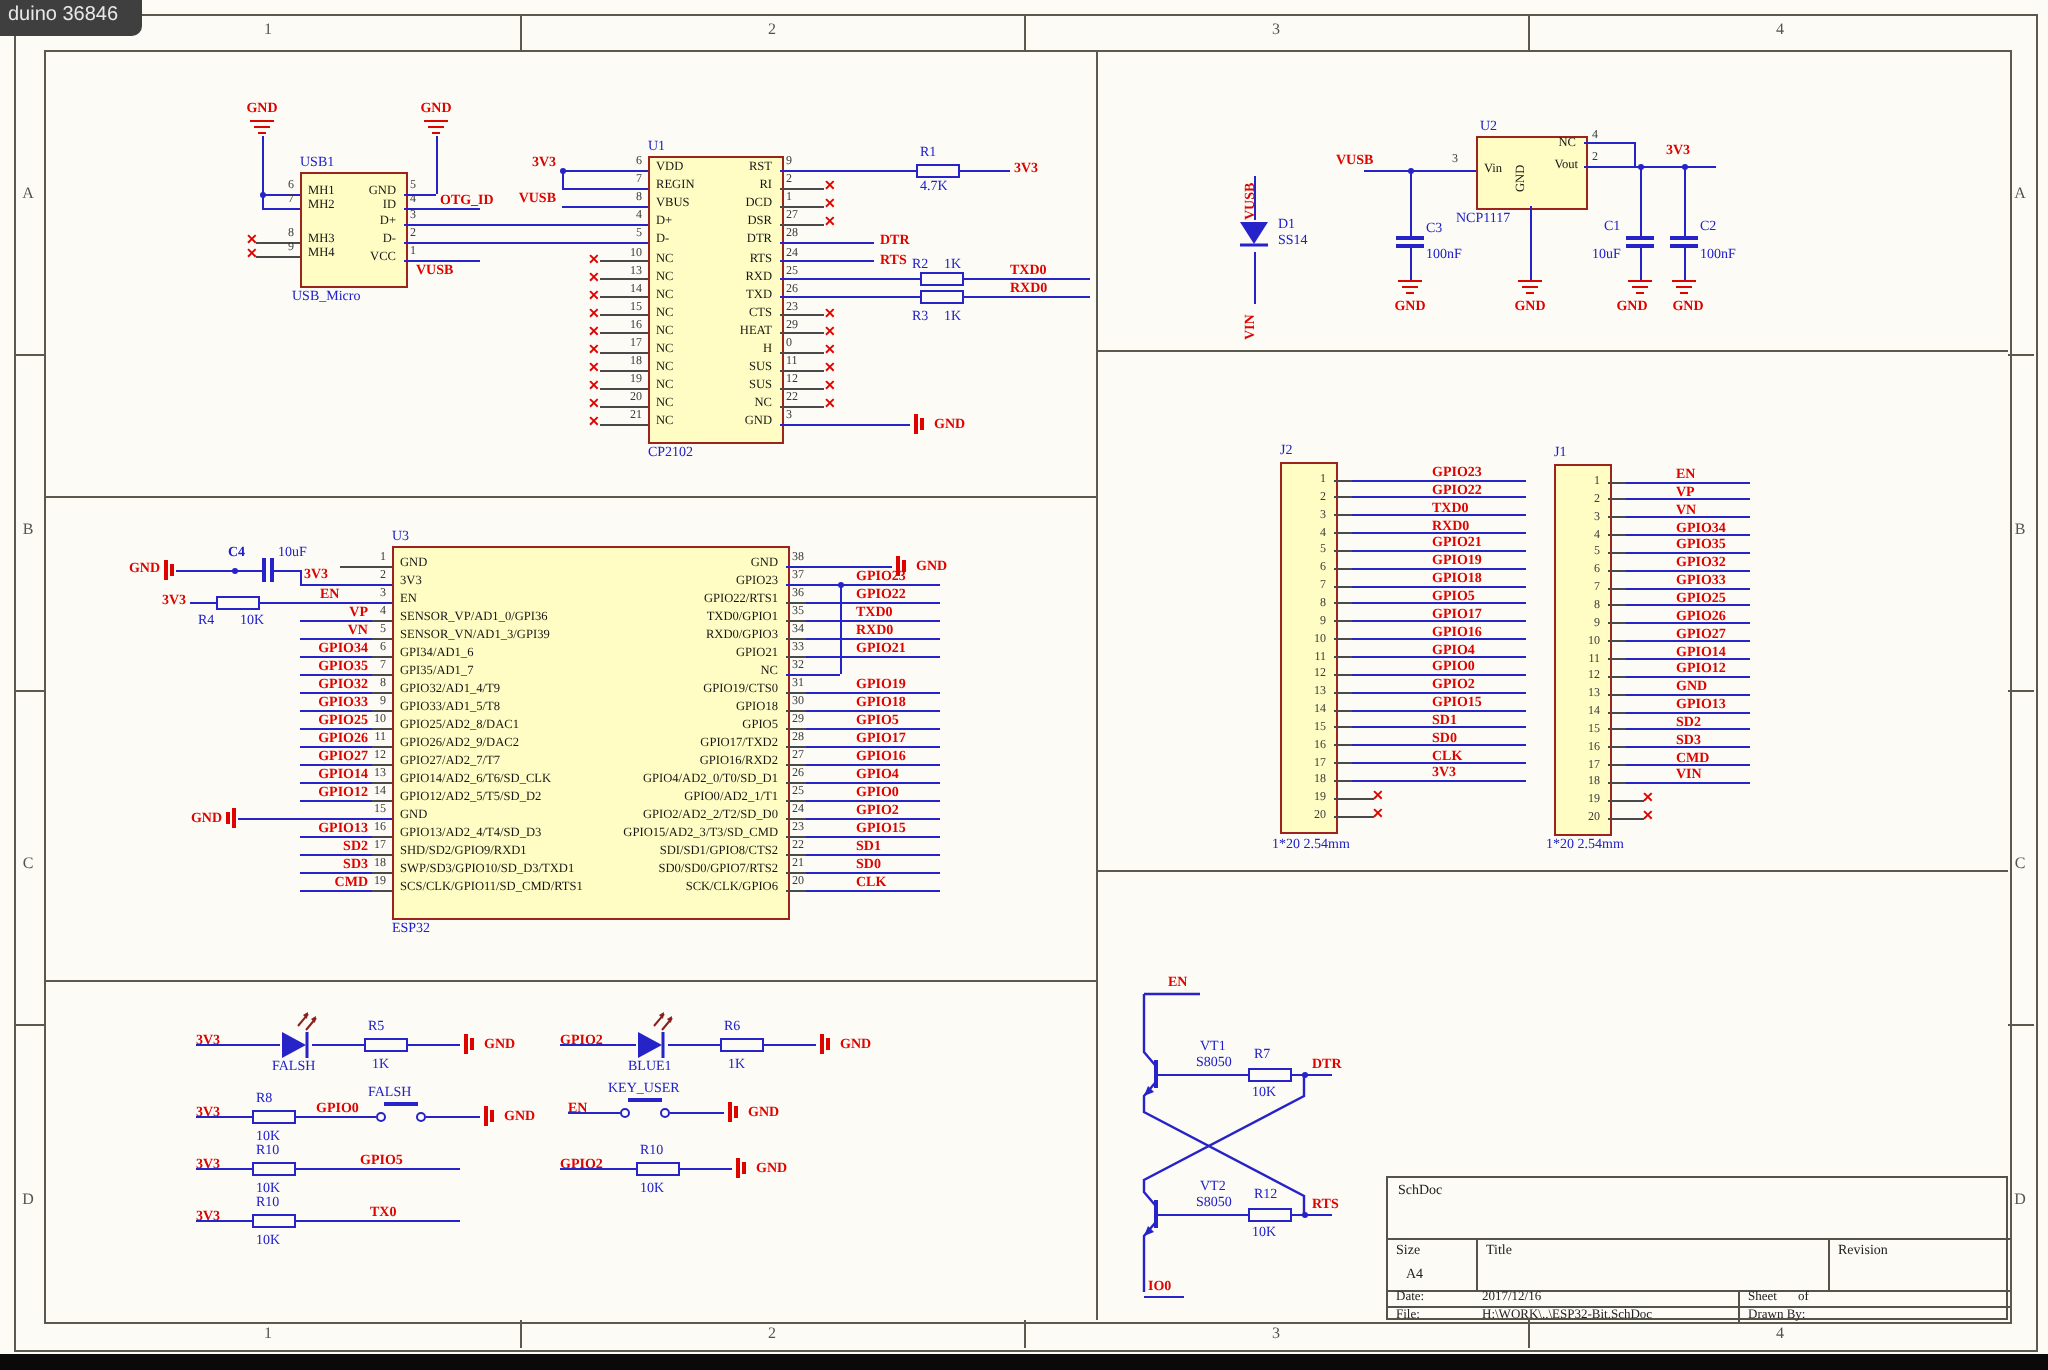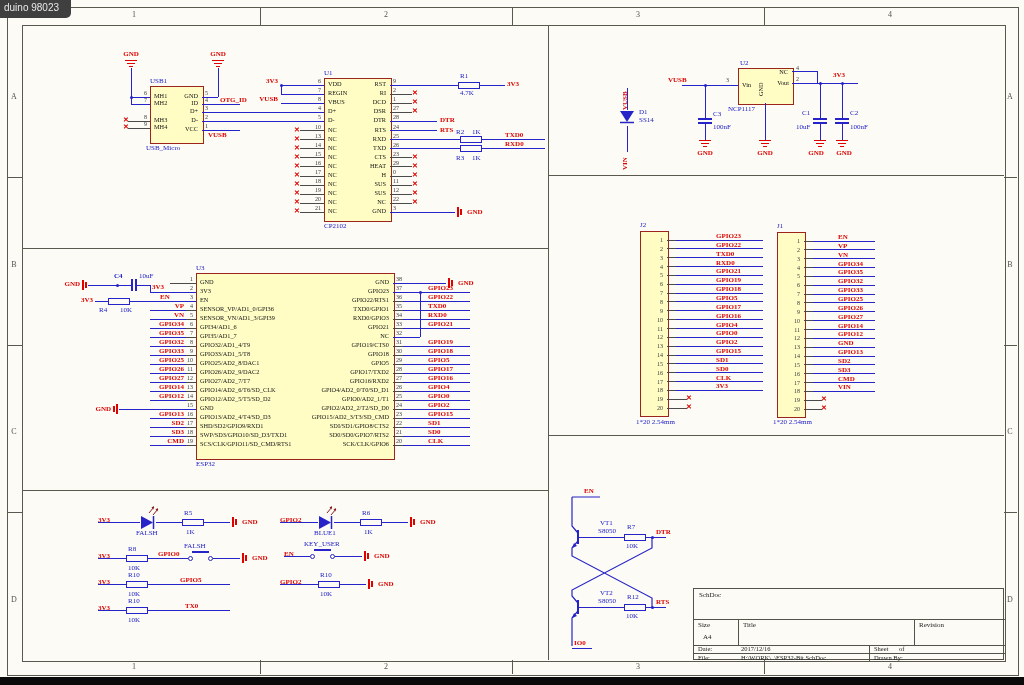--- a/index.html
+++ b/index.html
@@ -18,21 +18,21 @@
   #tab{left:-6px;top:0;background:#3f3f3f;color:#e8e8e8;font-family:"Liberation Sans",sans-serif;
        font-size:10px;line-height:12px;padding:2px 12px 4px 10px;border-radius:0 0 5px 5px;z-index:5}
   #bottombar{left:0;top:677px;width:1024px;height:8px;background:#0a0a0a;z-index:4}
   #titleblock{left:693px;top:588px;width:311px;height:72px;border:1px solid #55524a;box-sizing:border-box}
   .tbl{position:absolute;background:#55524a}
 </style>
 </head>
 <body>
 
 <div id="tab" class="abs">
-  <span>duino 98023</span>
+  <span>duino 36846</span>
 </div>
 
 <div id="sheet" class="abs" style="left:0;top:0;width:1024px;height:685px">
 
   <div id="titleblock" class="abs">
     <div class="tbl" style="left:0;top:30px;width:311px;height:1px"></div>
     <div class="tbl" style="left:0;top:56px;width:311px;height:1px"></div>
     <div class="tbl" style="left:0;top:64px;width:311px;height:1px"></div>
     <div class="tbl" style="left:44px;top:30px;width:1px;height:26px"></div>
     <div class="tbl" style="left:220px;top:30px;width:1px;height:26px"></div>

